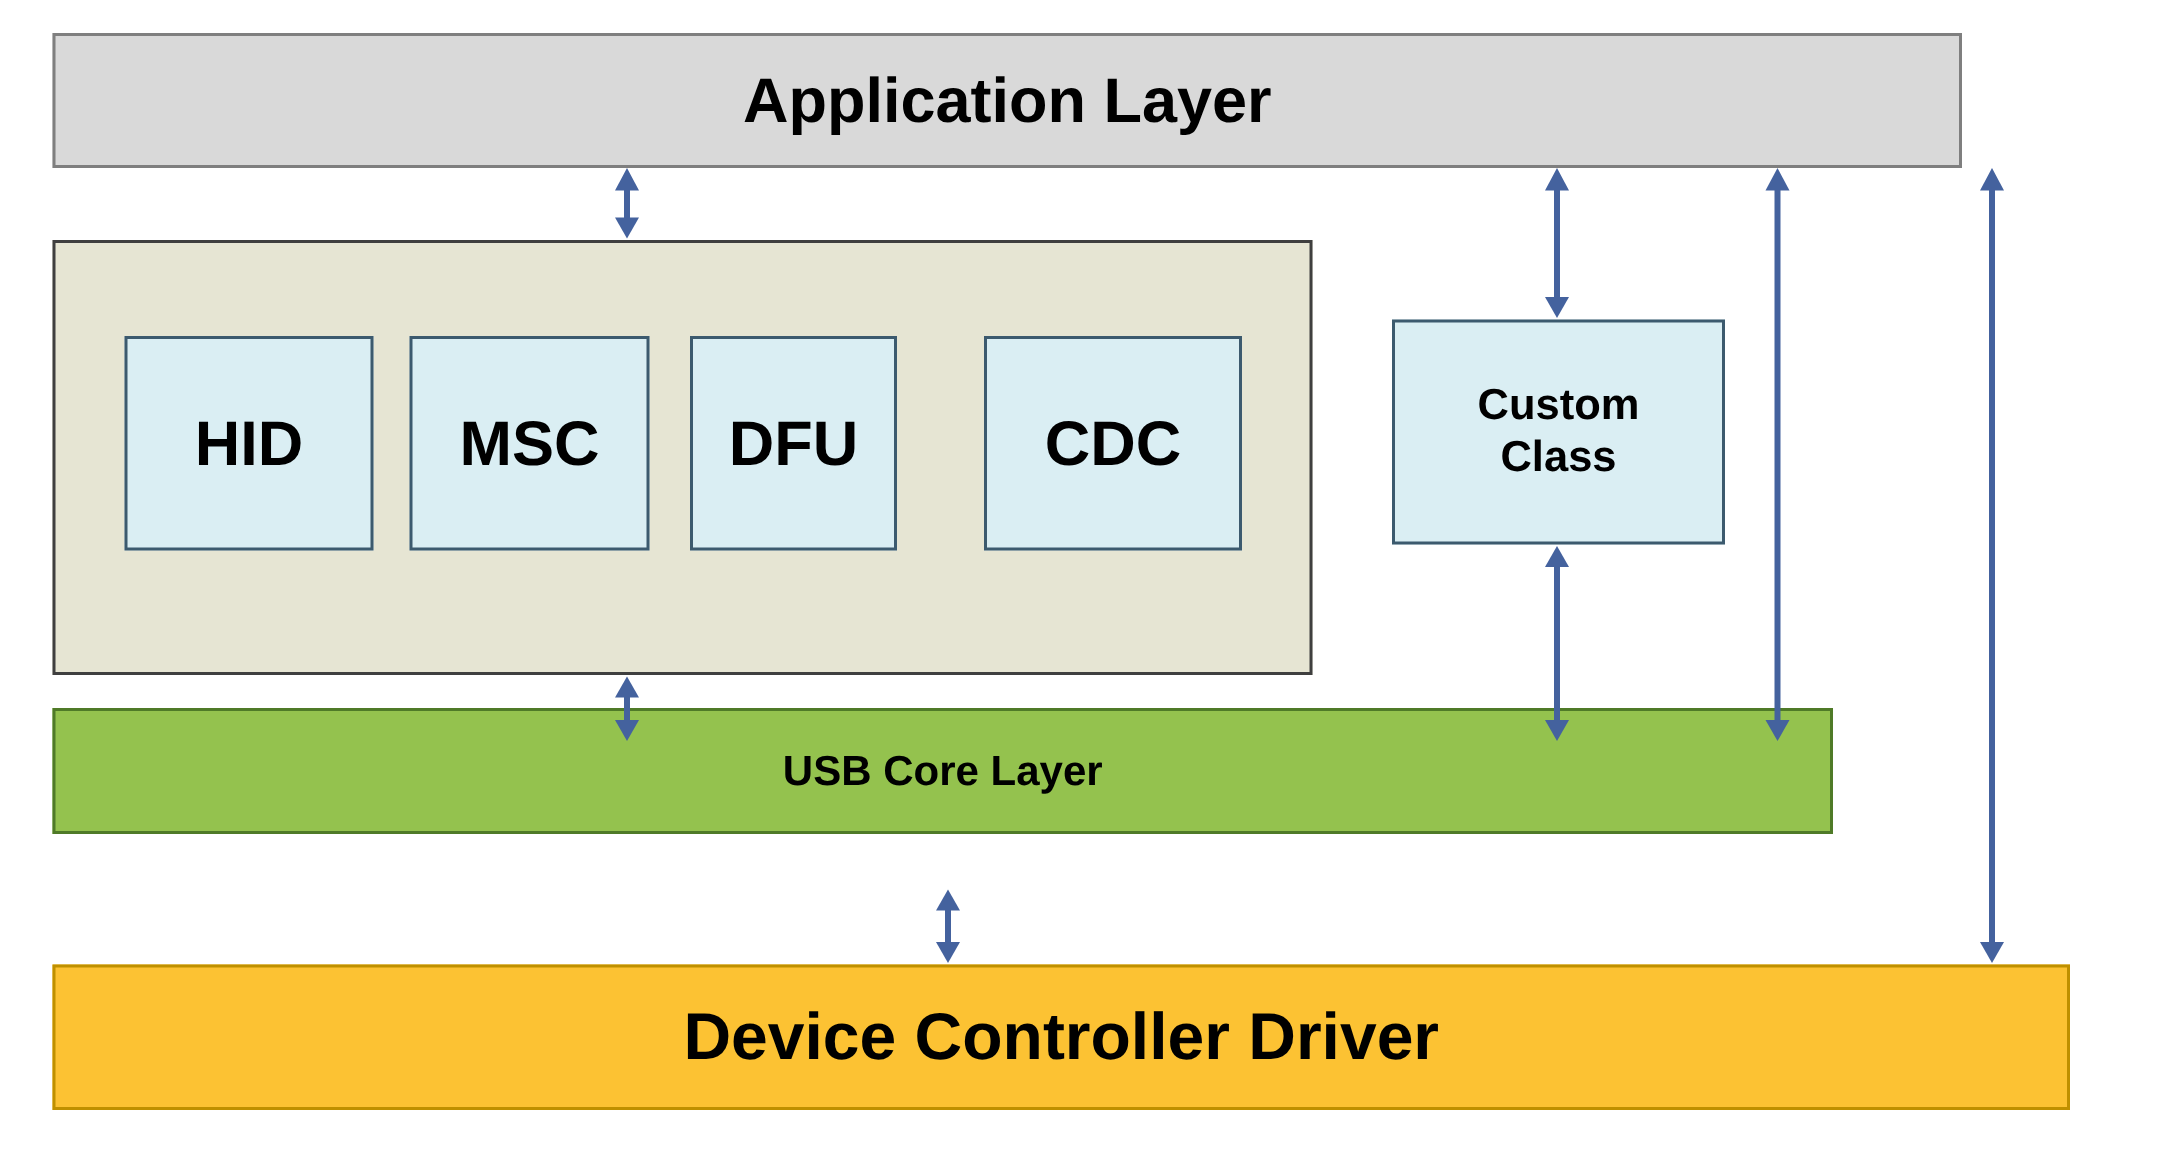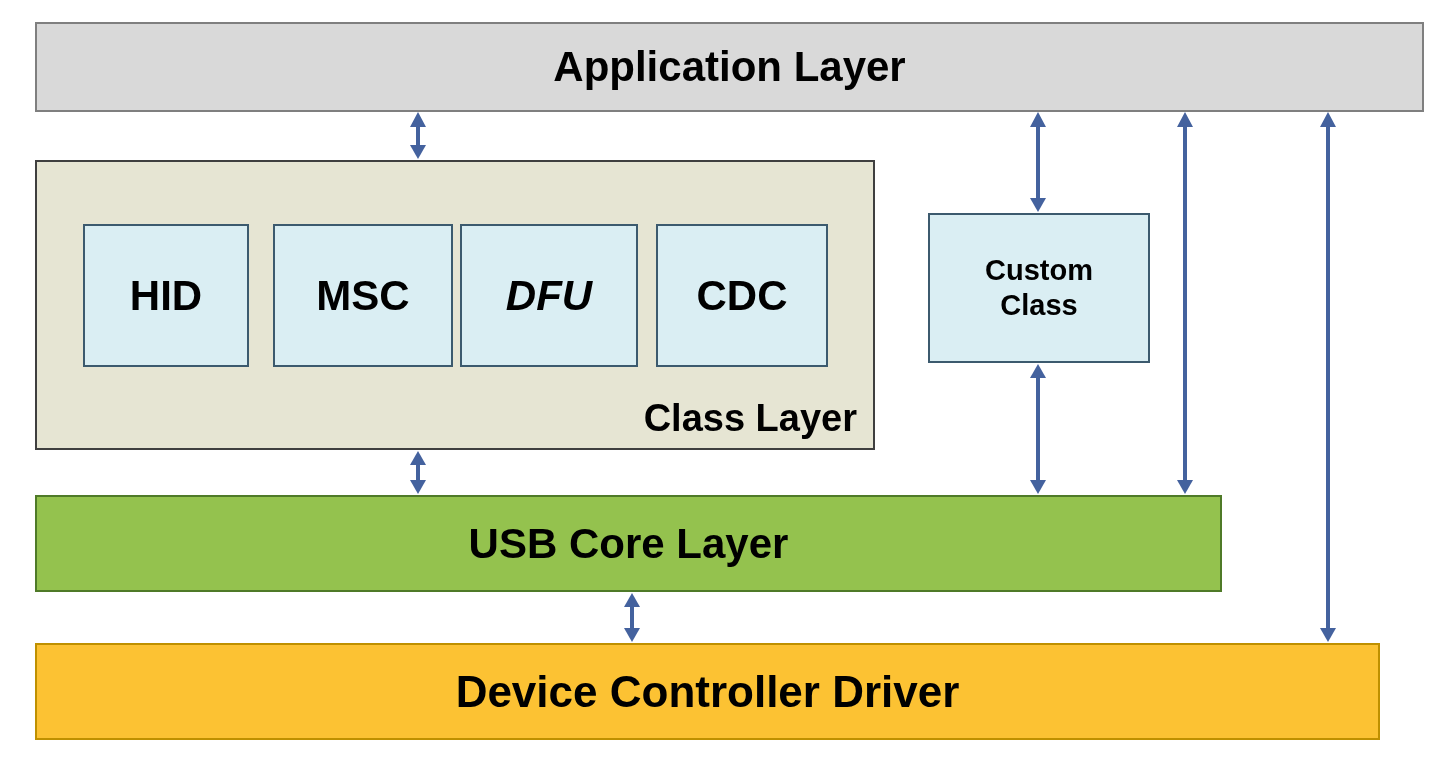--- a/index.html
+++ b/index.html
@@ -18,21 +18,21 @@
   .box {
     position: absolute;
     box-sizing: border-box;
     display: flex;
     align-items: center;
     justify-content: center;
     text-align: center;
   }
 
   .app-layer {
-    left: 35px; top: 22px; width: 1389px; height: 90px;
+    left: 35px; top: 22px; width: 1273px; height: 90px;
     background: var(--application-bg);
     border: 2px solid var(--application-border);
     font-size: 42px;
   }
 
   .class-layer {
     left: 35px; top: 160px; width: 840px; height: 290px;
     background: var(--class-layer-bg);
     border: 2px solid var(--class-layer-border);
   }
@@ -43,45 +43,45 @@
     top: 62px;
     height: 143px;
     background: var(--class-box-bg);
     border: 2px solid var(--class-box-border);
     display: flex;
     align-items: center;
     justify-content: center;
     font-size: 42px;
   }
   .class-box.hid { left: 46px;  width: 166px; }
-  .class-box.msc { left: 236px; width: 180px; }
-  .class-box.dfu { left: 423px; width: 178px; font-style: italic; }
+  .class-box.msc { left: 236px; width: 160px; }
+  .class-box.dfu { left: 423px; width: 138px; }
   .class-box.cdc { left: 619px; width: 172px; text-align: center; }
 
   .class-layer-label {
     position: absolute;
     right: 16px;
     bottom: 8px;
     font-size: 38px;
   }
 
   .custom-class {
     left: 928px; top: 213px; width: 222px; height: 150px;
     background: var(--class-box-bg);
     border: 2px solid var(--class-box-border);
     font-size: 29px;
     line-height: 1.2;
   }
   .custom-class span { display: inline-block; max-width: 140px; }
 
   .usb-core {
-    left: 35px; top: 495px; width: 1187px; height: 97px;
+    left: 35px; top: 472px; width: 1187px; height: 84px;
     background: var(--usb-core-bg);
     border: 2px solid var(--usb-core-border);
-    font-size: 42px;
+    font-size: 28px;
   }
 
   .device-driver {
     left: 35px; top: 643px; width: 1345px; height: 97px;
     background: var(--device-driver-bg);
     border: 2px solid var(--device-driver-border);
     font-size: 44px;
   }
 
   svg.arrows {
@@ -108,21 +108,20 @@
     </div>
     <div class="class-box msc">
       <span>MSC</span>
     </div>
     <div class="class-box dfu">
       <span>DFU</span>
     </div>
     <div class="class-box cdc">
       <span>CDC</span>
     </div>
-    <span class="class-layer-label">Class Layer</span>
   </div>
 
   <div class="box custom-class">
     <span>Custom Class</span>
   </div>
 
   <div class="box usb-core">
     <span>USB Core Layer</span>
   </div>
 

